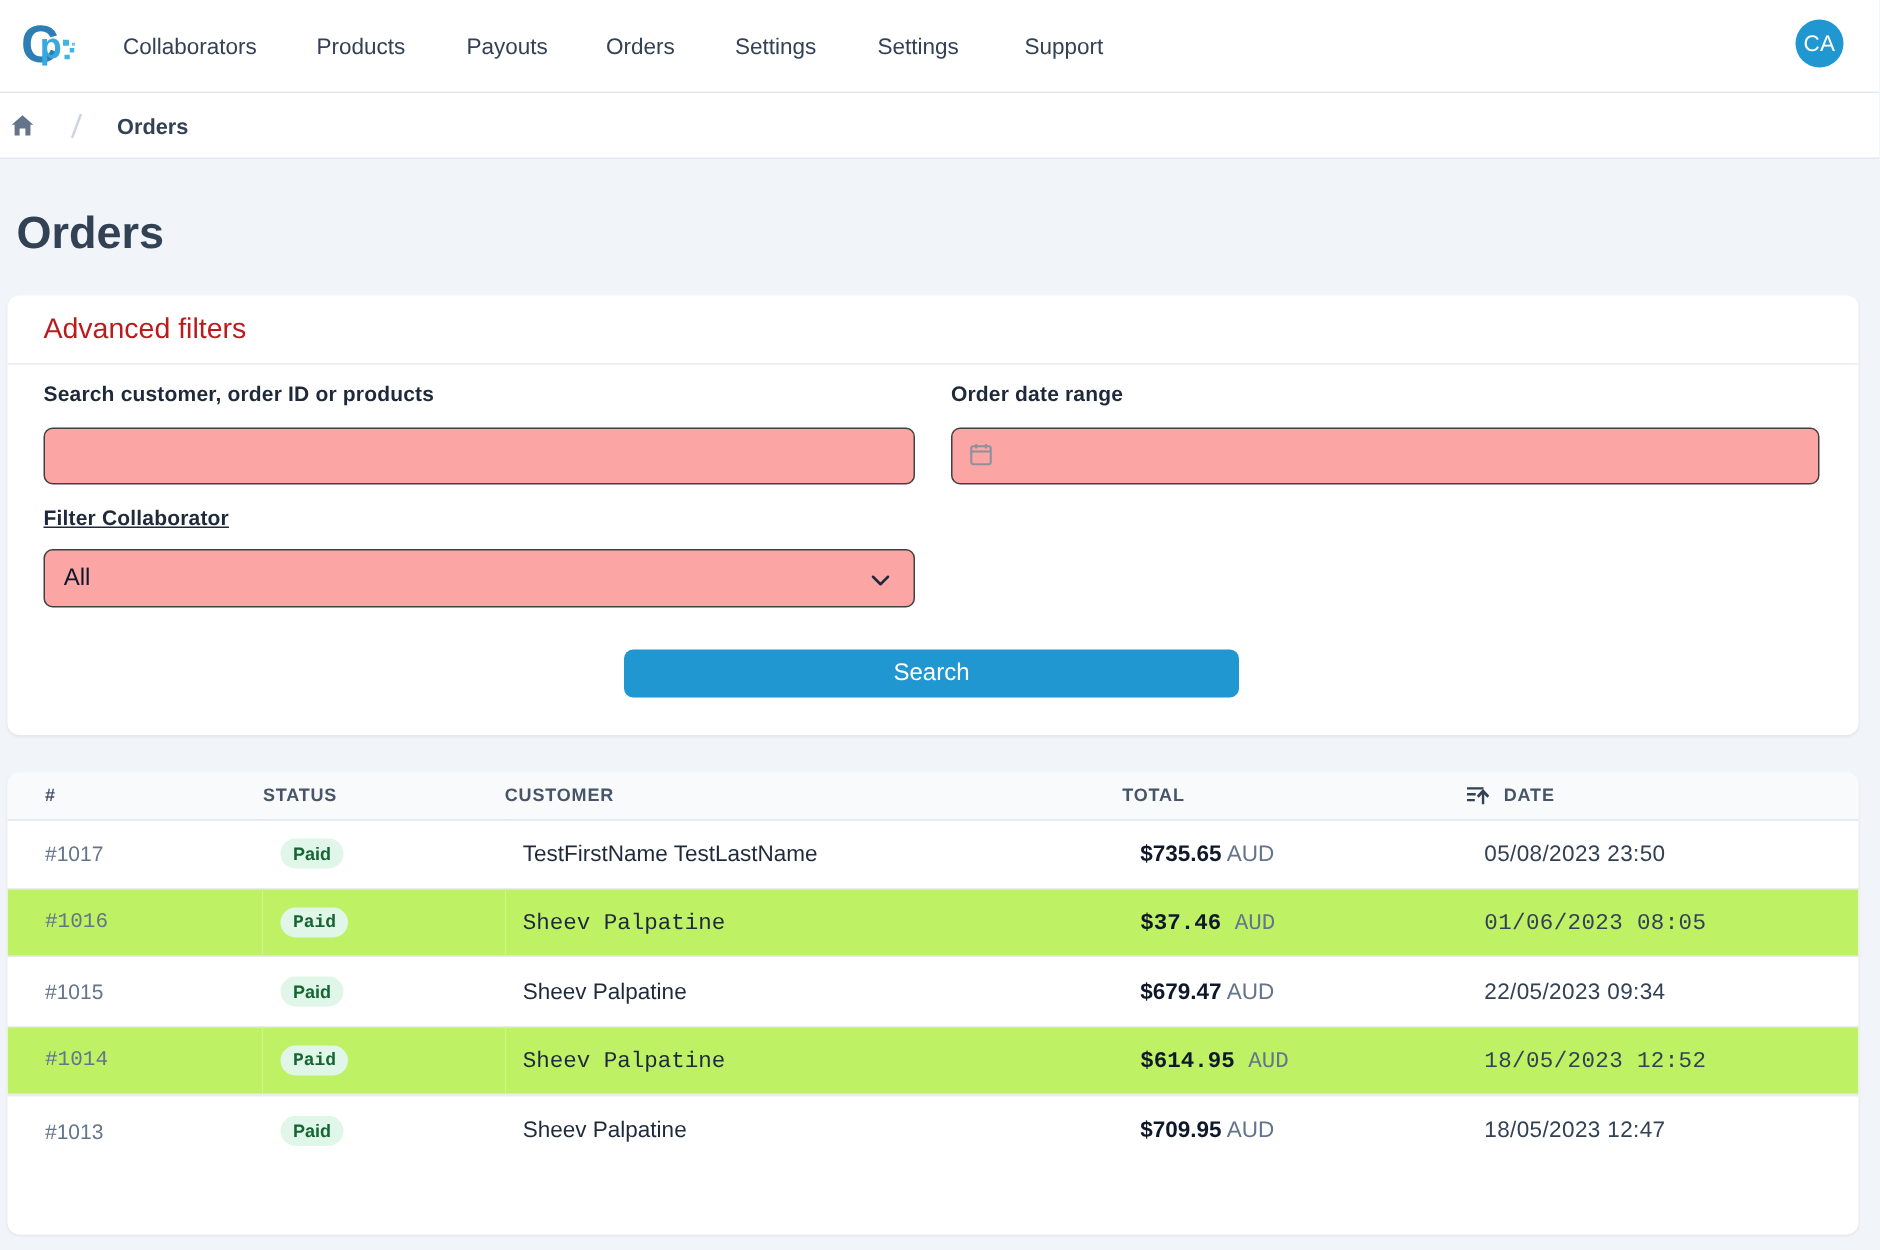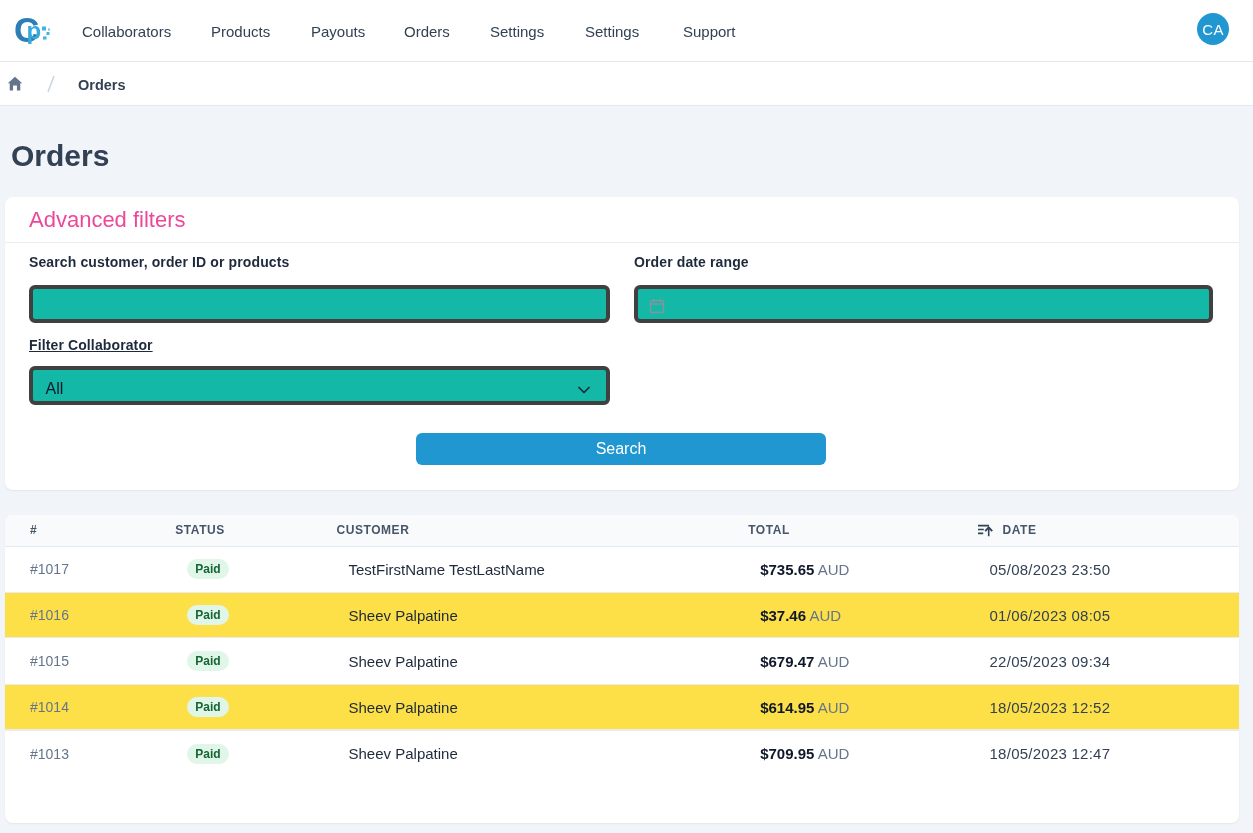--- a/index.html
+++ b/index.html
@@ -20,35 +20,35 @@
 #crumb svg.home { position:absolute; left:6.5px; top:14px; }
 #crumb .sep { position:absolute; left:40px; top:11px; width:22px; height:22px; }
 #crumb .txt { position:absolute; left:78px; top:15px; font-size:14.5px; font-weight:600; color:#334155; line-height:17px; }
 
 
 #title { left:11px; top:143px; font-size:30px; font-weight:700; color:#334155; line-height:26px; }
 
 
 .card { background:#fff; border-radius:8px; box-shadow:0 1px 2px rgba(15,23,42,.06); }
 #card1 { left:5px; top:197px; width:1234px; height:293px; }
-#card1 h2 { position:absolute; left:24px; top:9px; font-size:22px; font-weight:400; color:#ec4899; line-height:28px; }
+#card1 h2 { position:absolute; left:24px; top:9px; font-size:19px; font-weight:400; color:#b91c1c; line-height:28px; }
 #card1 .hdiv { position:absolute; left:0; top:45px; width:1234px; height:1px; background:#e8edf3; }
 .lbl { position:absolute; font-size:14px; font-weight:700; color:#1e293b; line-height:14px; letter-spacing:.12px; }
-.inp { position:absolute; height:38px; border:4px solid #404040; border-radius:6px; background:#14b8a6; }
+.inp { position:absolute; height:38px; border:1px solid #404040; border-radius:6px; background:#fca5a5; }
 #btn { position:absolute; left:411px; top:236px; width:410px; height:32px; background:#2097d0; border-radius:6px; color:#fff; font-size:16px; display:flex; align-items:center; justify-content:center; }
 #chev { position:absolute; right:14px; top:12px; }
 #cal { position:absolute; left:11px; top:9px; }
 #allTxt { position:absolute; left:12.5px; top:10px; font-size:16px; color:#0f172a; }
 
 
 #card2 { left:5px; top:515px; width:1234px; height:308px; overflow:hidden; }
 table { border-collapse:collapse; table-layout:fixed; width:1234px; }
 thead th { height:31px; background:#f8fafc; border-bottom:1px solid #e2e8f0; font-size:12px; font-weight:600; color:#475569; text-align:left; letter-spacing:.55px; padding:0; vertical-align:middle; }
 tbody td { height:46px; padding:12px; font-size:15px; vertical-align:middle; }
-tbody tr.alt { background:#fde047; }
+tbody tr.alt { background:#bef264;font-family:Liberation Mono, monospace; }
 tbody tr.alt td { box-shadow: inset 0 1px 0 #e9ebee, inset 0 -1px 0 #e9ebee; }
 tbody tr:last-child td { box-shadow: inset 0 1px 0 #e9ebee; height:47px; }
 td.c1 { color:#64748b; font-size:14px; }
 td.c3 { font-weight:500; color:#1e293b; }
 td.c4 b { font-weight:700; color:#0f172a; }
 td.c4 span { color:#64748b; }
 td.c5 { color:#334155; letter-spacing:.25px; }
 .pad1 { padding-left:25px; }
 .badge { display:inline-block; background:#e0f6e8; color:#166534; font-size:12px; font-weight:700; line-height:20px; padding:0 8px; border-radius:10px; }
 .dhead { display:flex; align-items:center; gap:10px; }

